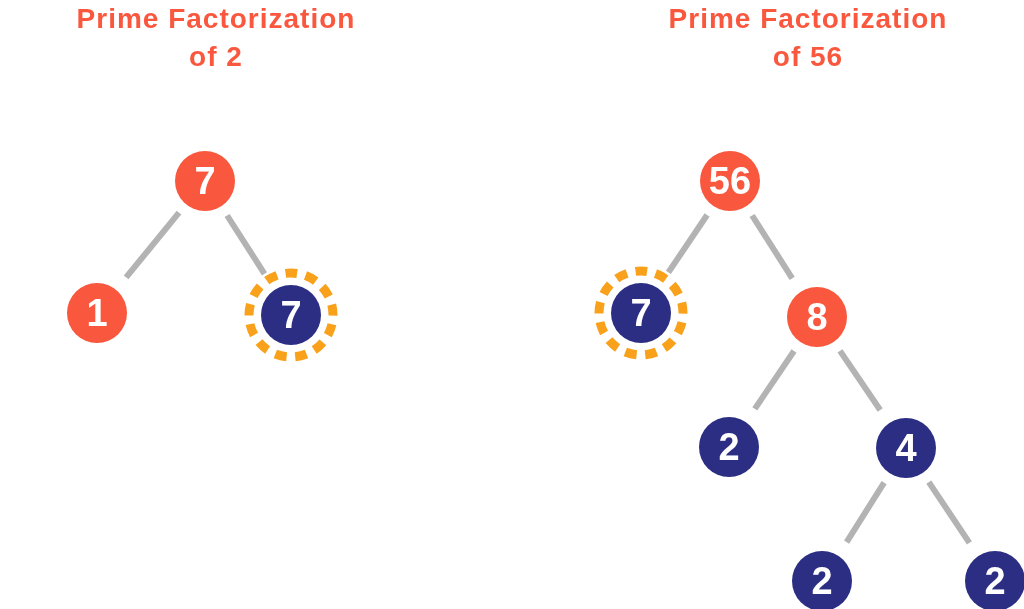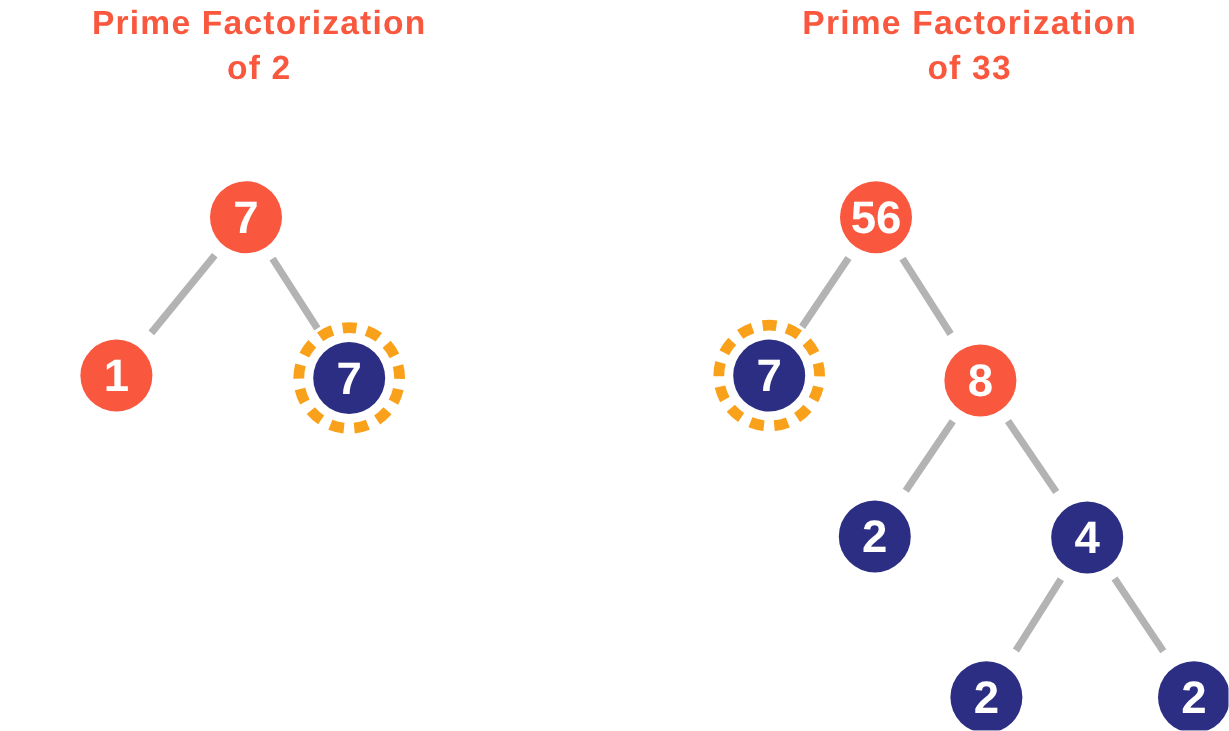--- a/index.html
+++ b/index.html
@@ -56,21 +56,21 @@
 
 <div class="canvas">
 
   <div class="tree-title" id="title-1">
     <span class="line">Prime Factorization</span>
     <span class="line">of 2</span>
   </div>
 
   <div class="tree-title" id="title-2">
     <span class="line">Prime Factorization</span>
-    <span class="line">of 33</span>
+    <span class="line">of 56</span>
   </div>
 
   <svg class="tree-layer" width="1024" height="609" viewBox="0 0 1024 609">
 
     <line class="edge" x1="179.0" y1="212.7" x2="126.1" y2="277.4" stroke="#B3B3B3"></line>
     <line class="edge" x1="227.1" y1="215.5" x2="264.5" y2="273.8" stroke="#B3B3B3"></line>
 
     <line class="edge" x1="707.1" y1="215.0" x2="668.4" y2="272.4" stroke="#B3B3B3"></line>
     <line class="edge" x1="752.1" y1="215.5" x2="792.2" y2="278.3" stroke="#B3B3B3"></line>
     <line class="edge" x1="794.0" y1="351.0" x2="754.8" y2="408.9" stroke="#B3B3B3"></line>

